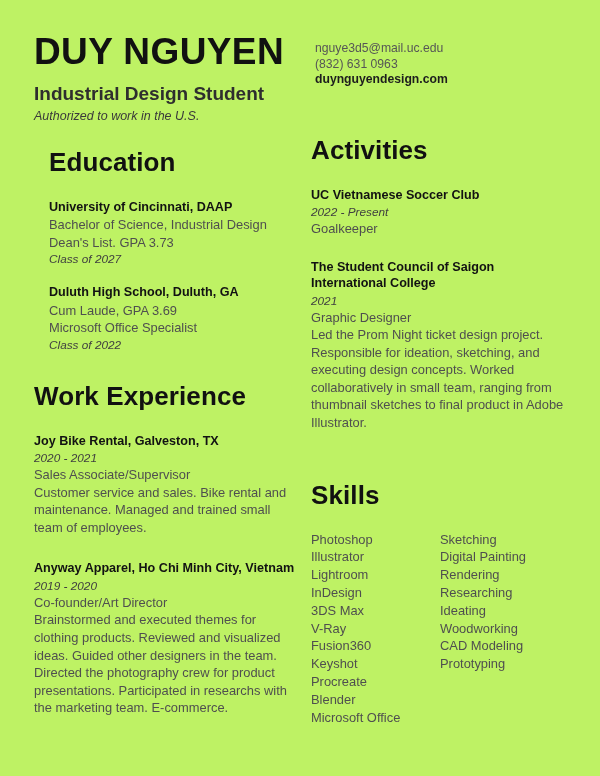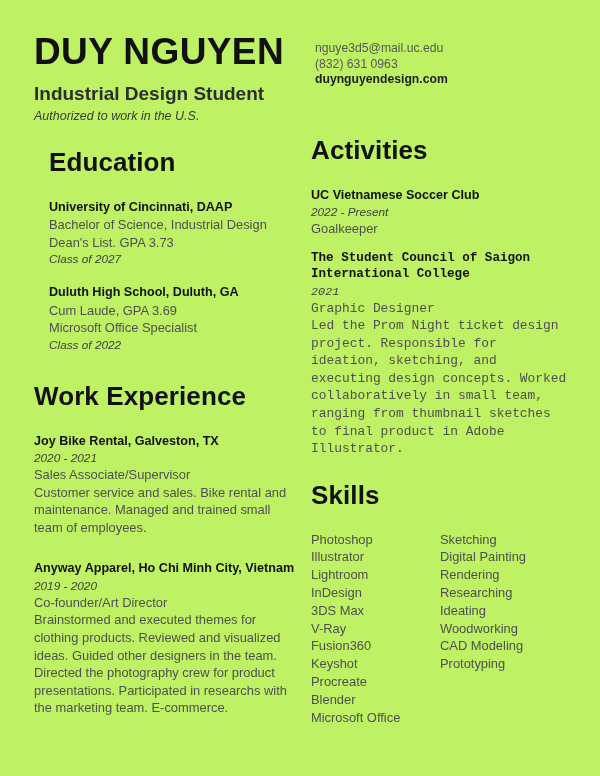--- a/index.html
+++ b/index.html
@@ -133,21 +133,21 @@
 
   <div class="col-right">
     <div class="section-title">Activities</div>
 
     <div class="entry first">
       <div class="entry-title">UC Vietnamese Soccer Club</div>
       <div class="entry-date">2022 - Present</div>
       <div class="entry-line">Goalkeeper</div>
     </div>
 
-    <div class="entry" style="margin-top:12px;font-family:Liberation Mono, monospace;">
+    <div class="entry" style="margin-top:21px;">
       <div class="entry-title">The Student Council of Saigon International College</div>
       <div class="entry-date">2021</div>
       <div class="entry-line">Graphic Designer</div>
       <div class="entry-desc">Led the Prom Night ticket design project. Responsible for ideation, sketching, and executing design concepts. Worked collaboratively in small team, ranging from thumbnail sketches to final product in Adobe Illustrator.</div>
     </div>
   </div>
 
   <div class="sec-skills">
     <div class="section-title">Skills</div>
     <div class="skills-wrap">

